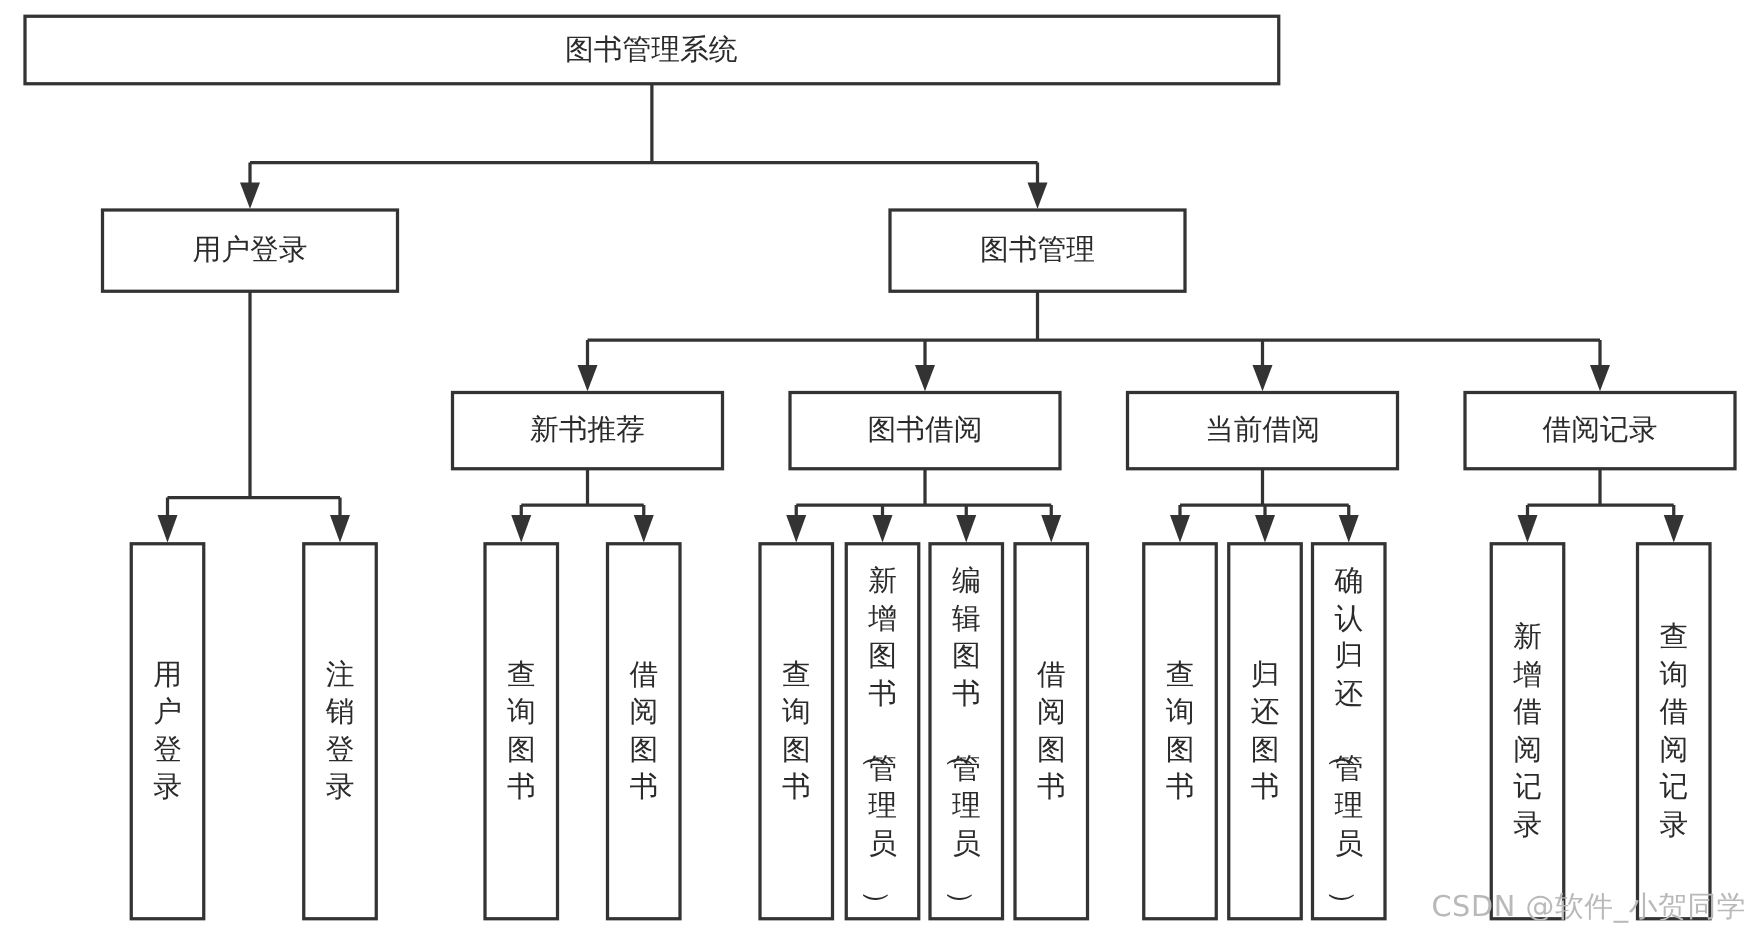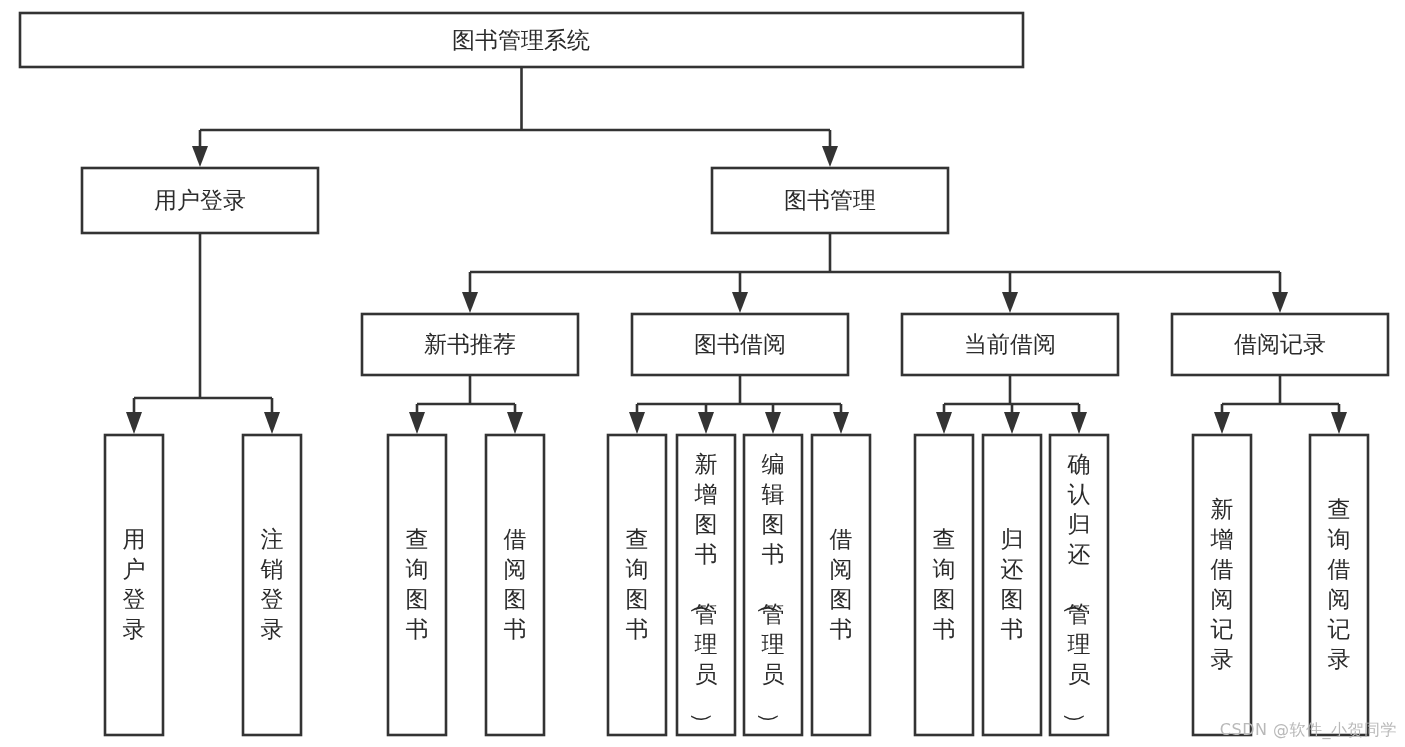--- a/index.html
+++ b/index.html
@@ -47,21 +47,21 @@
   }
   .arrow-head {
     fill: #333333;
     stroke: none;
   }
   .watermark {
     position: absolute;
     right: 8px;
     bottom: 6px;
     color: #b9b9b9;
-    font-size: 16px;
+    font-size: 23px;
     font-family: "DejaVu Sans", "Liberation Sans", sans-serif;
     letter-spacing: 0.5px;
     white-space: nowrap;
     pointer-events: none;
   }
 </style>
 </head>
 <body>
 
 <svg id="diagram" viewBox="0 0 1405 747">

